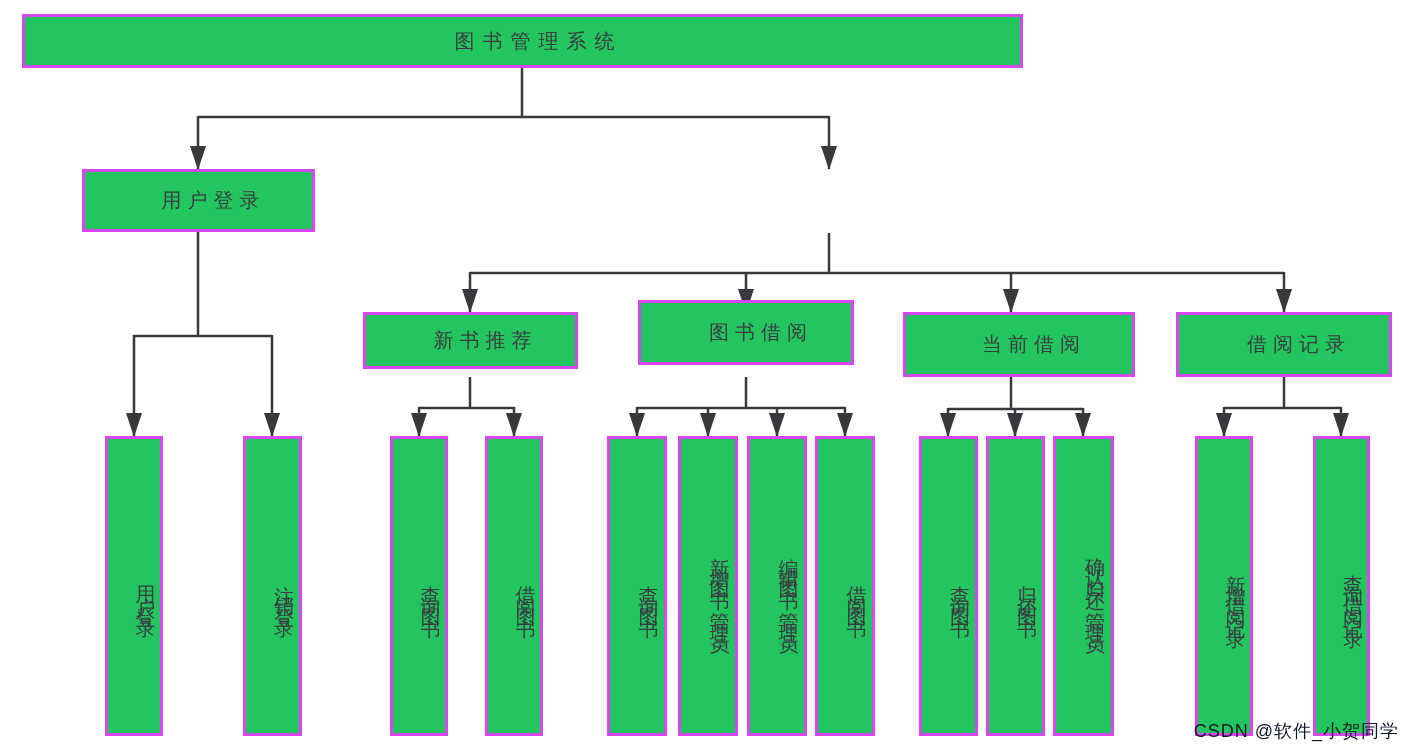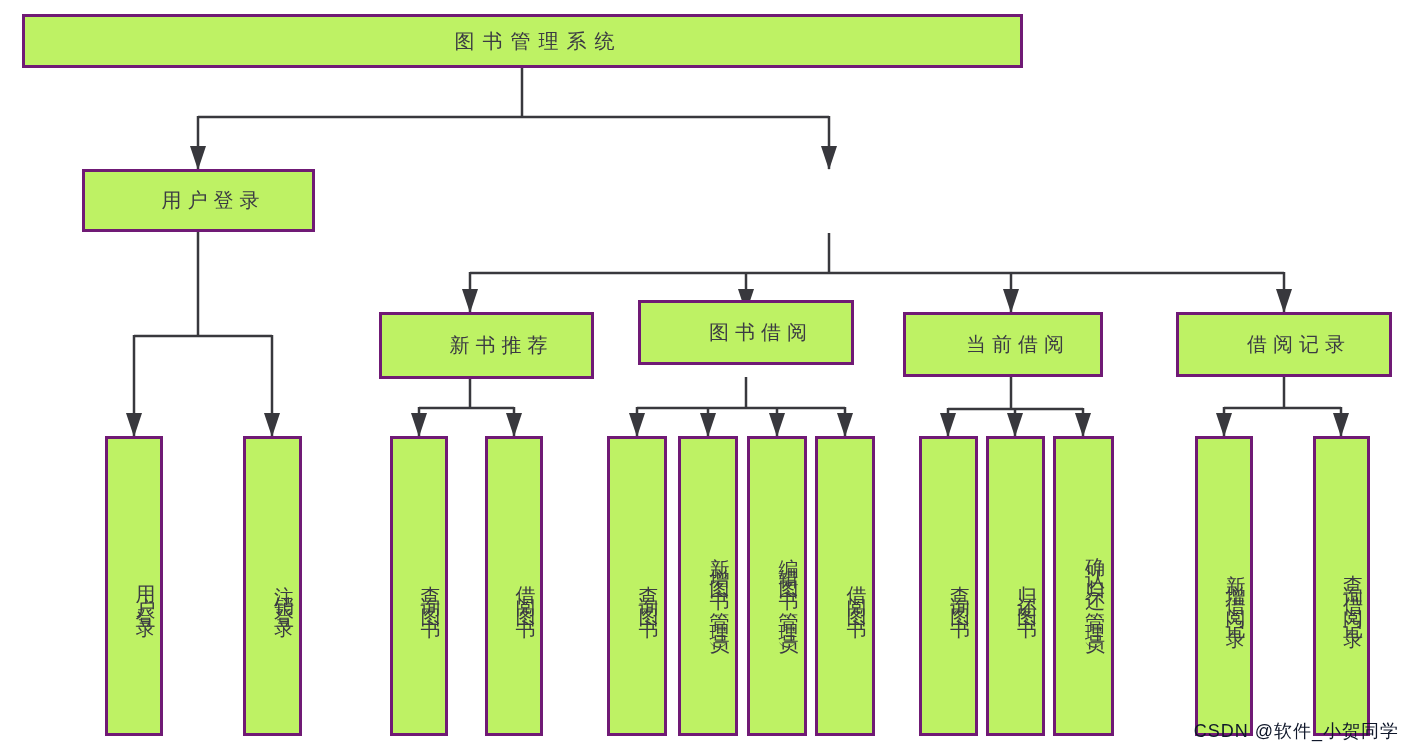--- a/index.html
+++ b/index.html
@@ -13,22 +13,22 @@
   }
   #connectors {
     position: absolute;
     left: 0; top: 0;
     width: 1405px; height: 747px;
     pointer-events: none;
   }
   .node {
     position: absolute;
     box-sizing: border-box;
-    border: 3px solid #701a75;
-    background: #bef264;
+    border: 3px solid #d946ef;
+    background: #22c55e;
     display: flex;
     align-items: center;
     justify-content: center;
     color: #3b3b43;
     z-index: 2;
     padding-left: 24px;
   }
   .h-label {
     font-size: 20px;
     letter-spacing: 6px;
@@ -111,27 +111,27 @@
   </svg>
 
   <div class="node" style="left:22px; top:14px; width:1001px; height:54px;">
     <span class="h-label root-label">图书管理系统</span>
   </div>
 
   <div class="node" style="left:82px; top:169px; width:233px; height:63px;">
     <span class="h-label">用户登录</span>
   </div>
 
-  <div class="node" style="left:363px; top:312px; width:215px; height:67px;margin-left:16px;">
+  <div class="node" style="left:363px; top:312px; width:215px; height:57px;">
     <span class="h-label">新书推荐</span>
   </div>
   <div class="node" style="left:638px; top:300px; width:216px; height:65px;">
     <span class="h-label">图书借阅</span>
   </div>
-  <div class="node" style="left:903px; top:312px; width:200px; height:65px;">
+  <div class="node" style="left:903px; top:312px; width:232px; height:65px;">
     <span class="h-label">当前借阅</span>
   </div>
   <div class="node" style="left:1176px; top:312px; width:216px; height:65px;">
     <span class="h-label">借阅记录</span>
   </div>
 
   <div class="node" style="left:105px; top:436px; width:58px; height:300px;">
     <span class="v-label">用户登录</span>
   </div>
   <div class="node" style="left:243px; top:436px; width:59px; height:300px;">

